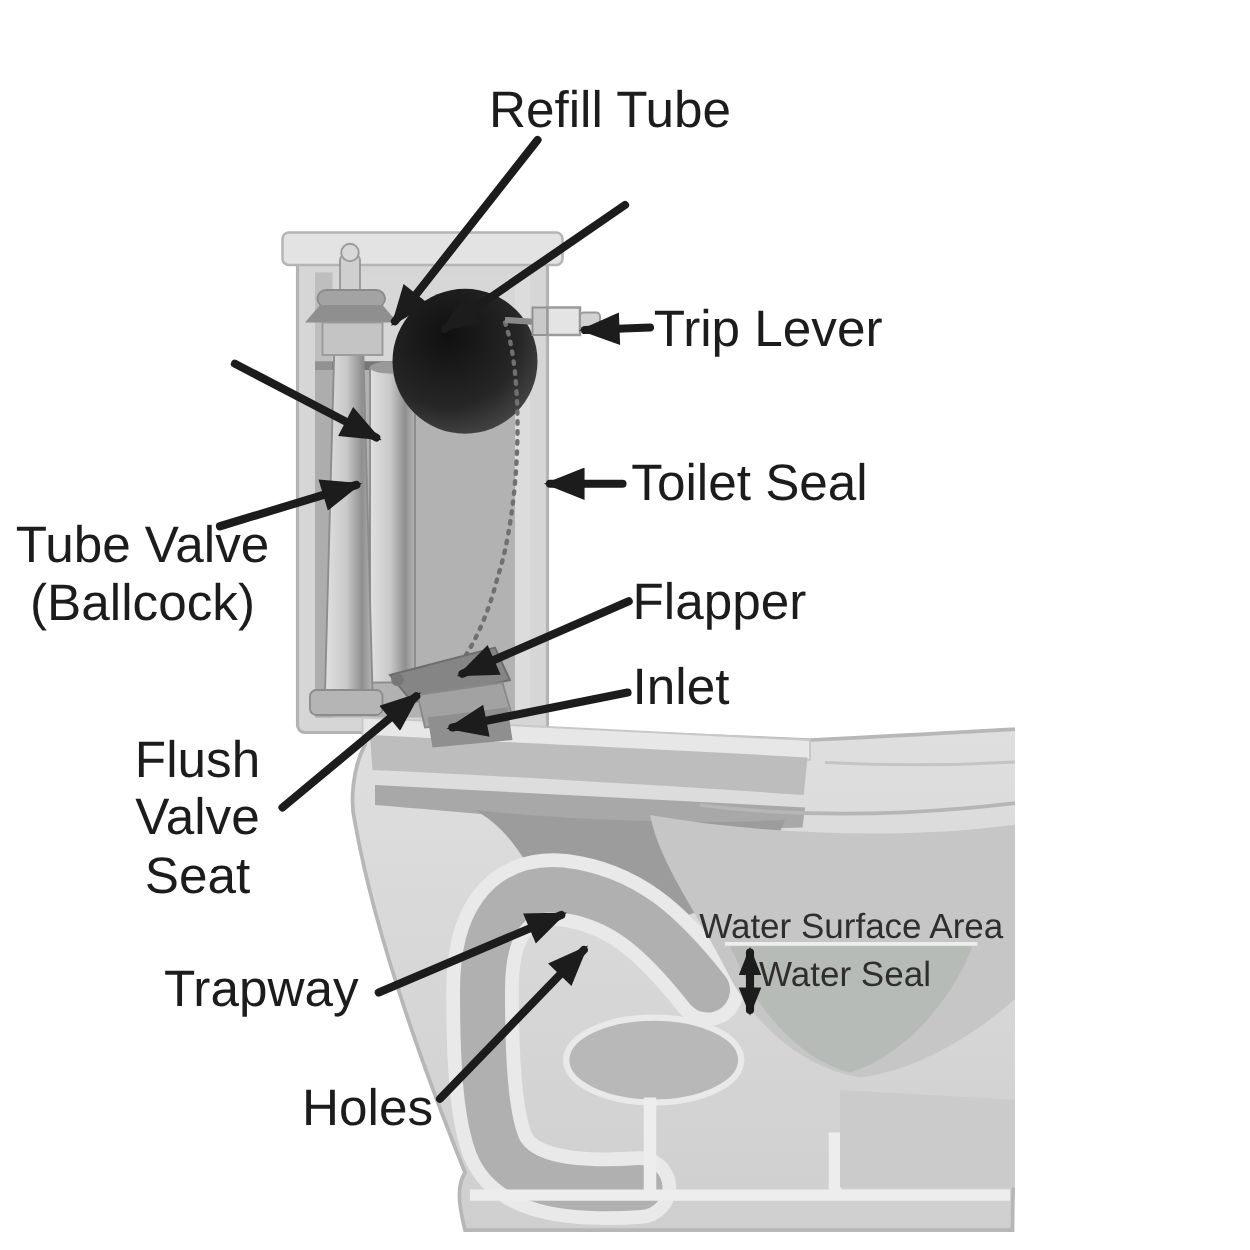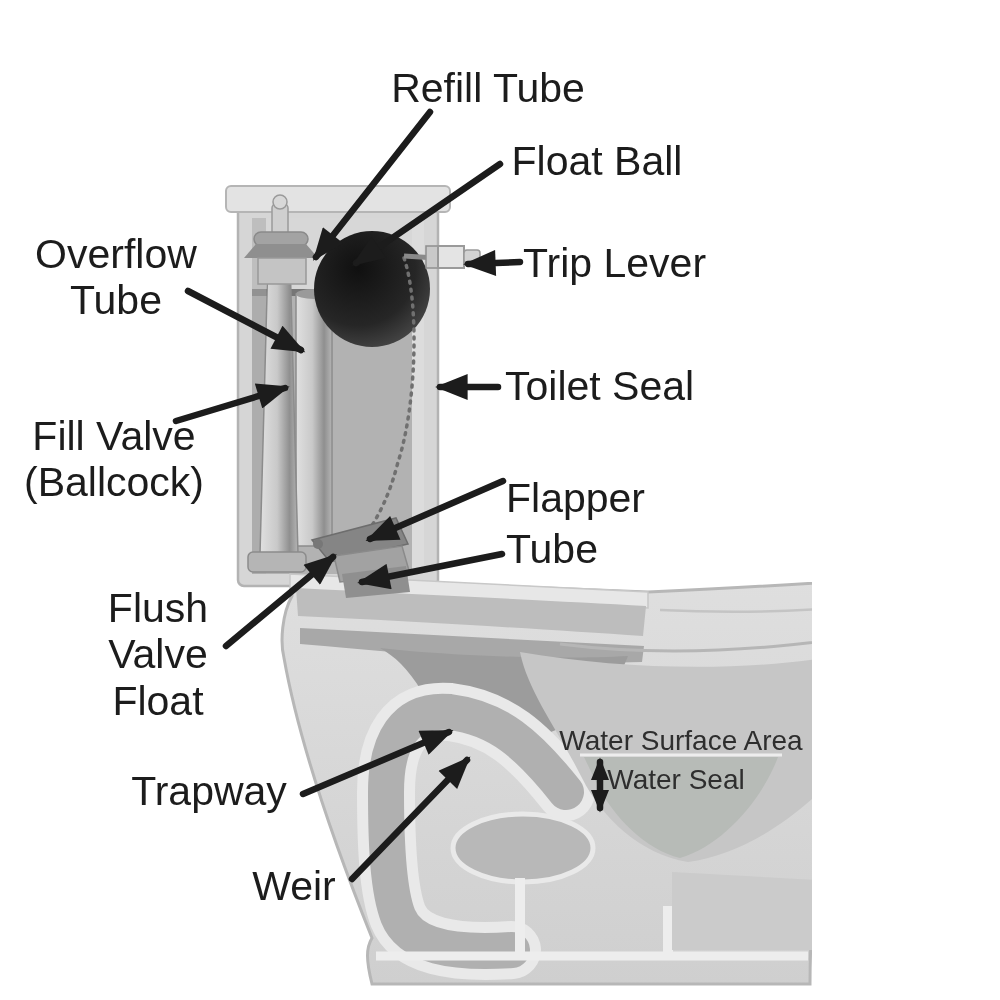--- a/index.html
+++ b/index.html
@@ -150,30 +150,27 @@
     <line class="arrow" x1="226" y1="646" x2="333" y2="557" marker-end="url(#ah)"></line>
     <line class="arrow" x1="303" y1="794" x2="449" y2="732" marker-end="url(#ah)"></line>
     <line class="arrow" x1="352" y1="879" x2="467" y2="760" marker-end="url(#ah)"></line>
     <line class="arrow" x1="906" y1="500" x2="928" y2="594" marker-end="url(#ah)"></line>
     <line class="arrow" x1="923" y1="783" x2="906" y2="709" marker-end="url(#ah)"></line>
     <line class="arrow" x1="600" y1="762" x2="600" y2="808" stroke-width="6" marker-start="url(#ahs)" marker-end="url(#ahs)"></line>
   </g>
 </svg>
 
 <div class="lbl" style="left:488px;top:88px">Refill Tube</div>
-<div class="lbl" style="left:597px;top:161px">Float Ball</div>
 <div class="lbl left" style="left:523px;top:263px">Trip Lever</div>
-<div class="lbl" style="left:116px;top:277px">Overflow
-Tube</div>
 <div class="lbl left" style="left:505px;top:386px">Toilet Seal</div>
-<div class="lbl" style="left:114px;top:459px">Fill Valve
+<div class="lbl" style="left:114px;top:459px">Tube Valve
 (Ballcock)</div>
-<div class="lbl left" style="left:506px;top:498px">Flapper</div>
-<div class="lbl left" style="left:506px;top:549px">Tube</div>
+<div class="lbl left" style="left:506px;top:481px">Flapper</div>
+<div class="lbl left" style="left:506px;top:549px">Inlet</div>
 <div class="lbl" style="left:158px;top:654px">Flush
 Valve
-Float</div>
+Seat</div>
 <div class="lbl" style="left:209px;top:791px">Trapway</div>
-<div class="lbl" style="left:294px;top:886px">Weir</div>
+<div class="lbl" style="left:294px;top:886px">Holes</div>
 <div class="lbl small" style="left:681px;top:741px">Water Surface Area</div>
 <div class="lbl small" style="left:676px;top:780px">Water Seal</div>
 
 </div>
 
 </body></html>

